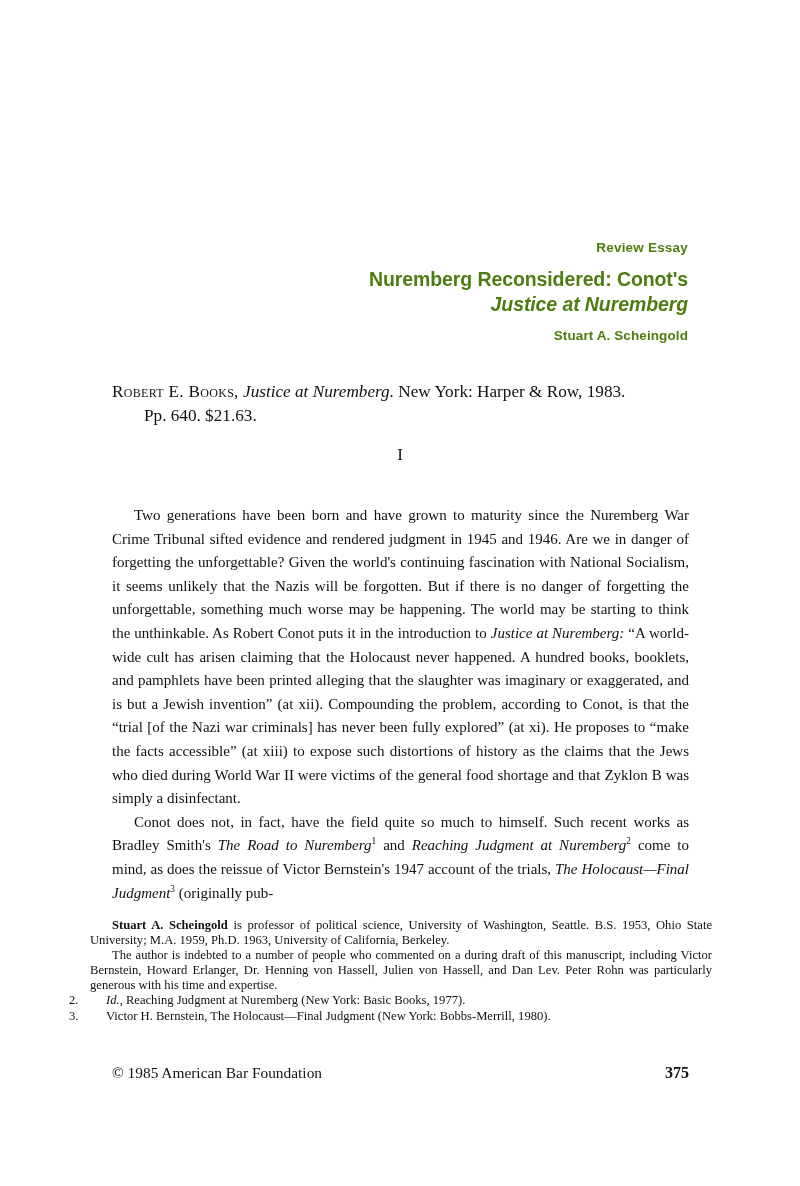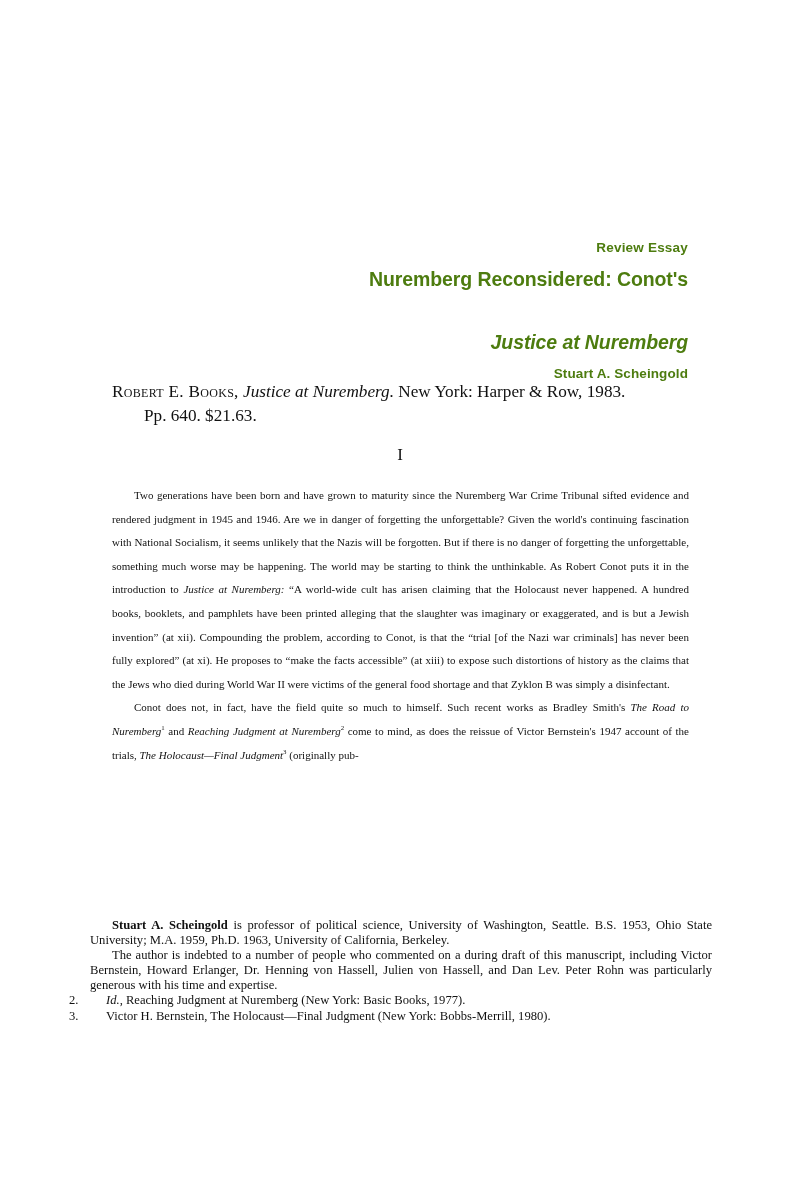--- a/index.html
+++ b/index.html
@@ -43,21 +43,20 @@
   .doc-title {
     font-size: 19.5px;
     line-height: 1.30;
     letter-spacing: -0.1px;
   }
   .doc-subtitle {
     font-size: 19.5px;
     font-style: italic;
     line-height: 1.30;
     letter-spacing: -0.1px;
-    margin-top: 38px;
   }
   .byline {
     font-size: 13.5px;
     line-height: 1.45;
     margin-top: 9px;
     letter-spacing: 0.1px;
   }
 
   
   .citation {
@@ -88,23 +87,23 @@
     width: 576px;
     text-align: center;
     font-size: 17px;
     line-height: 1.4;
   }
 
   
   .body-text {
     position: absolute;
     left: 112px;
-    top: 484px;
+    top: 504px;
     width: 577px;
-    font-size: 11px;
+    font-size: 15px;
     line-height: 23.6px;
     text-align: justify;
     text-justify: inter-word;
     hyphens: none;
   }
   .body-text p {
     margin: 0;
     text-indent: 22px;
   }
   sup {
@@ -183,14 +182,18 @@
     <p><span>Conot does not, in fact, have the field quite so much to himself. Such recent works as Bradley Smith's </span><span class="it">The Road to Nuremberg</span><sup>1</sup><span> and </span><span class="it">Reaching Judgment at Nuremberg</span><sup>2</sup><span> come to mind, as does the reissue of Victor Bernstein's 1947 account of the trials, </span><span class="it">The Holocaust—Final Judgment</span><sup>3</sup><span> (originally pub-</span></p>
   </div>
 
   <div class="footnotes">
     <p class="fn-para"><span class="bd">Stuart A. Scheingold</span><span> is professor of political science, University of Washington, Seattle. B.S. 1953, Ohio State University; M.A. 1959, Ph.D. 1963, University of California, Berkeley.</span></p>
     <p class="fn-para">The author is indebted to a number of people who commented on a during draft of this manuscript, including Victor Bernstein, Howard Erlanger, Dr. Henning von Hassell, Julien von Hassell, and Dan Lev. Peter Rohn was particularly generous with his time and expertise.</p>
     <p class="fn-num-item"><span class="fn-marker">2.</span><span class="it">Id.</span><span>, Reaching Judgment at Nuremberg (New York: Basic Books, 1977).</span></p>
     <p class="fn-num-item"><span class="fn-marker">3.</span><span class="it"></span><span>Victor H. Bernstein, The Holocaust—Final Judgment (New York: Bobbs-Merrill, 1980).</span></p>
   </div>
 
+  <div class="footer">
+    <span>© 1985 American Bar Foundation</span>
+    <span class="footer-page">375</span>
+  </div>
 
 </div>
 
 </body></html>

